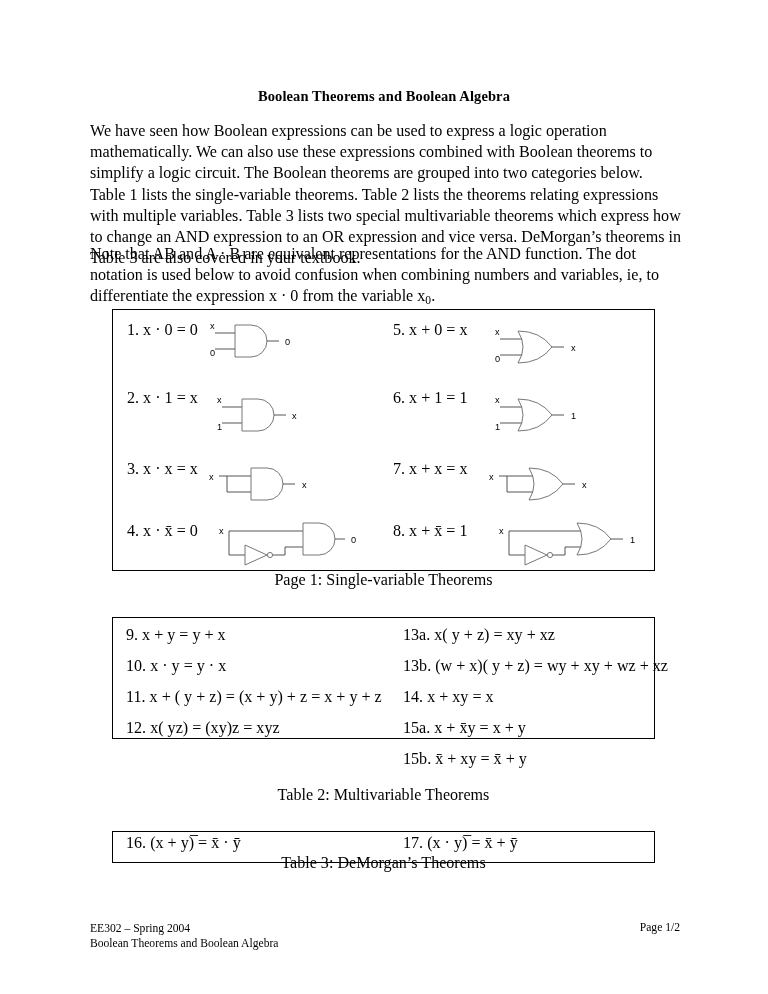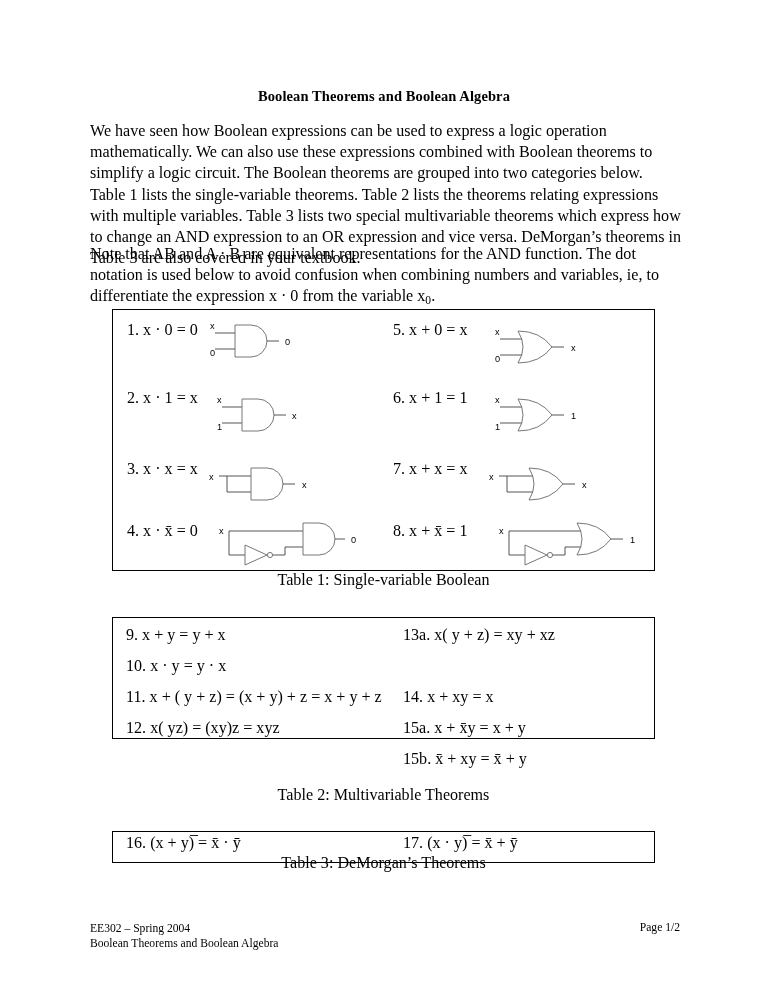--- a/index.html
+++ b/index.html
@@ -262,39 +262,42 @@
         <line class="wire" x1="58" y1="35" x2="70" y2="35"></line>
         <line class="wire" x1="70" y1="35" x2="70" y2="27"></line>
         <line class="wire" x1="70" y1="27" x2="86" y2="27"></line>
         <path class="gate" d="M82 3 Q92 19 82 35 Q104 35 116 19 Q104 3 82 3 Z"></path>
         <line class="wire" x1="116" y1="19" x2="128" y2="19"></line>
         <text x="135" y="23">1</text>
       </svg>
     </div>
   </div>
 
-  <div class="caption" id="cap1">Table 1:  Single-variable Boolean</div>
+  <div class="caption" id="cap1">Page 1:  Single-variable Theorems</div>
 
   <div class="tbox" id="table2-box">
     <div class="t2-entry" style="left:13px; top:8px;">
       <span>9.</span>&nbsp;<span class="mathi">x + y = y + x</span>
     </div>
     <div class="t2-entry" style="left:13px; top:39px;">
       <span>10.</span>&nbsp;<span class="mathi">x · y = y · x</span>
     </div>
     <div class="t2-entry" style="left:13px; top:70px;">
       <span>11.</span>&nbsp;<span class="mathi">x + ( y + z) = (x + y) + z = x + y + z</span>
     </div>
     <div class="t2-entry" style="left:13px; top:101px;">
       <span>12.</span>&nbsp;<span class="mathi">x( yz) = (xy)z = xyz</span>
     </div>
 
     <div class="t2-entry" style="left:290px; top:8px;">
       <span>13a.</span>&nbsp;<span class="mathi">x( y + z) = xy + xz</span>
     </div>
+    <div class="t2-entry" style="left:290px; top:39px;">
+      <span>13b.</span>&nbsp;<span class="mathi">(w + x)( y + z) = wy + xy + wz + xz</span>
+    </div>
     <div class="t2-entry" style="left:290px; top:70px;">
       <span>14.</span>&nbsp;<span class="mathi">x + xy = x</span>
     </div>
     <div class="t2-entry" style="left:290px; top:101px;">
       <span>15a.</span>&nbsp;<span class="mathi">x + x̄y = x + y</span>
     </div>
     <div class="t2-entry" style="left:290px; top:132px;">
       <span>15b.</span>&nbsp;<span class="mathi">x̄ + xy = x̄ + y</span>
     </div>
   </div>

